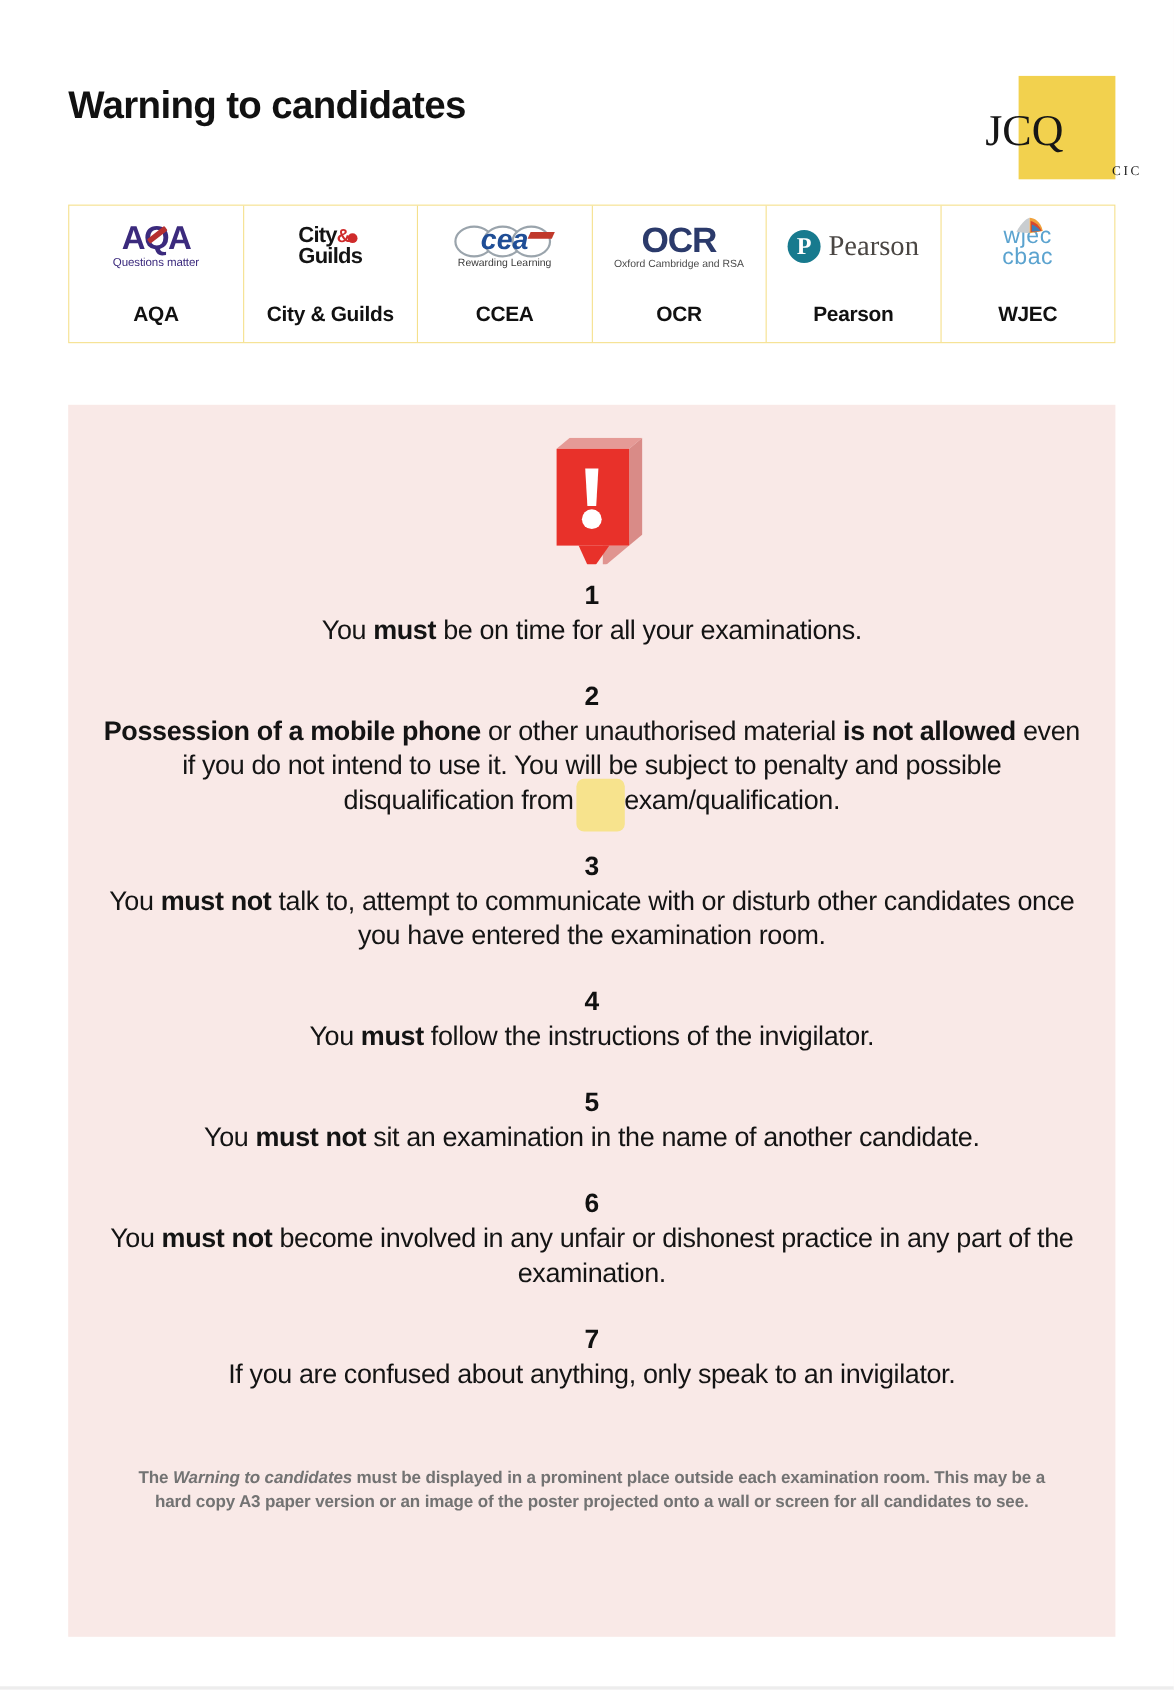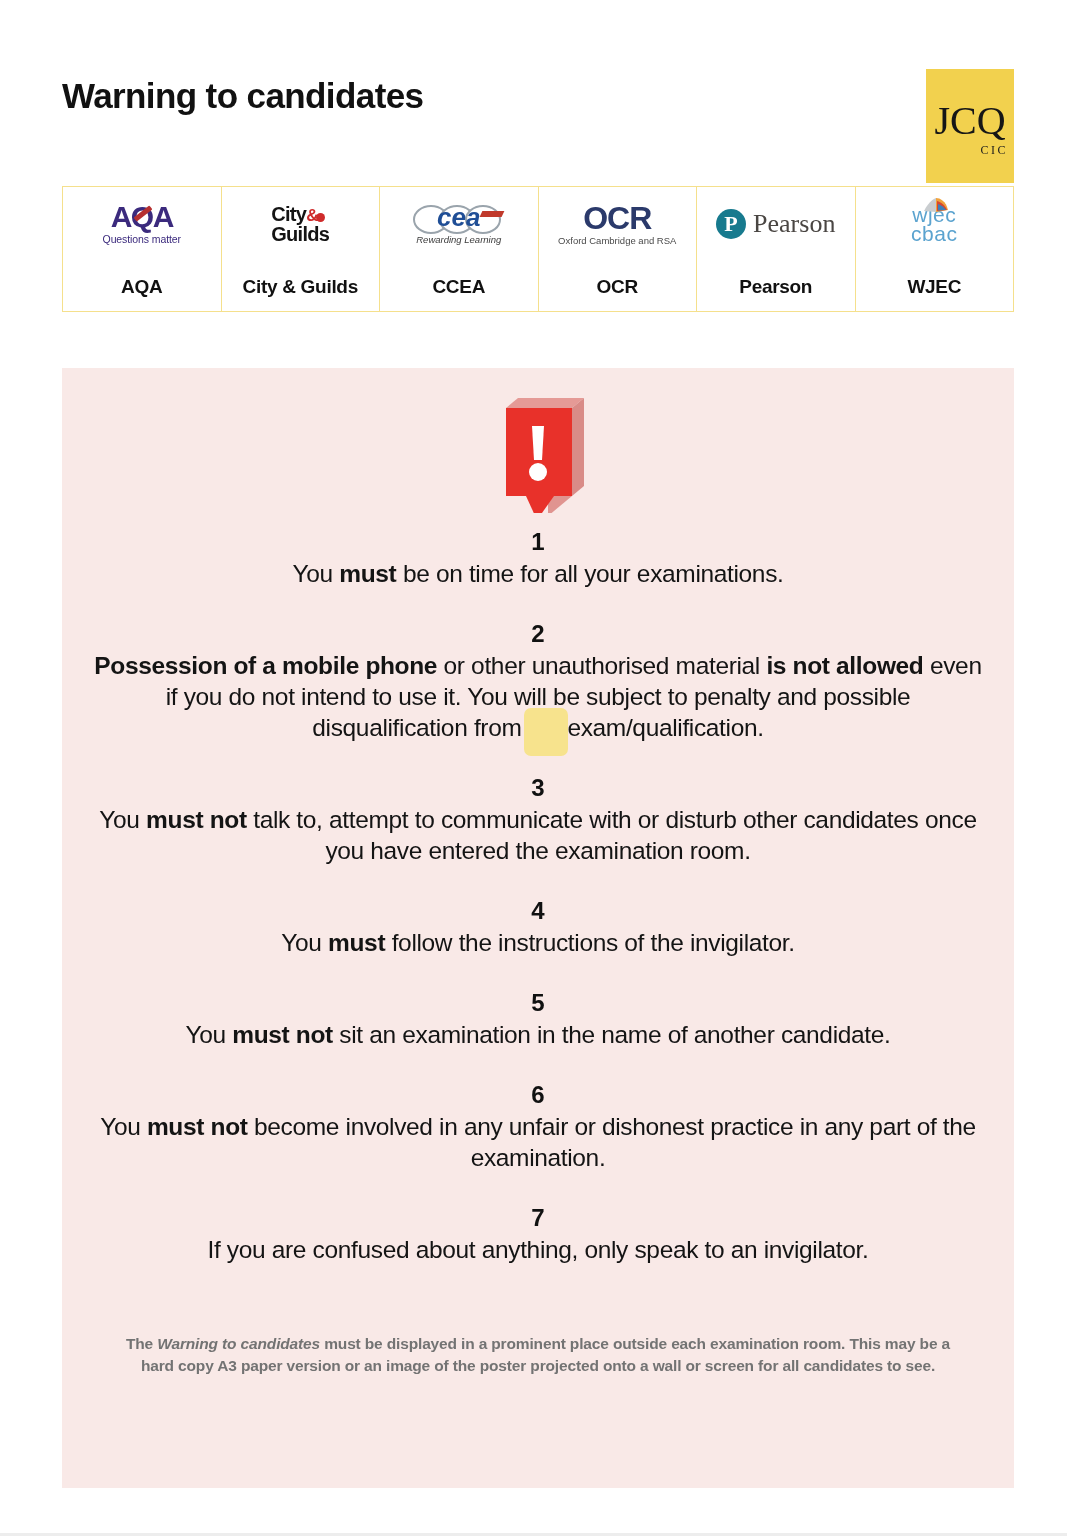--- a/index.html
+++ b/index.html
@@ -32,24 +32,24 @@
     letter-spacing: -0.6px;
     color: #111111;
     line-height: 44px;
     white-space: nowrap;
   }
   .jcq-logo {
     position: absolute;
     left: 926px;
     top: 69px;
     width: 88px;
-    height: 114px;
+    height: 94px;
     background: #f2d14e;
     display: flex;
-    flex-direction: column;
+    flex-direction: row;
     align-items: center;
     justify-content: center;
   }
   .jcq-logo .jcq-mark {
     font-family: "Liberation Serif", serif;
     font-size: 40px;
     line-height: 40px;
     color: #161616;
     letter-spacing: 0px;
     margin-top: 6px;
@@ -189,21 +189,20 @@
   }
   .ccea-mark .ccea-swoosh {
     position: absolute;
     right: 2px; top: 8px;
     width: 22px; height: 6px;
     background: #c0392b;
     transform: skewX(-25deg);
   }
   .ccea-mark .ccea-tag {
     font-size: 9.5px;
-    font-style: italic;
     color: #3b3b3b;
     margin-top: 1px;
   }
 
   
   .ocr-mark { text-align: center; }
   .ocr-mark .ocr-word {
     font-size: 32px;
     font-weight: 800;
     color: #2b3a6b;

